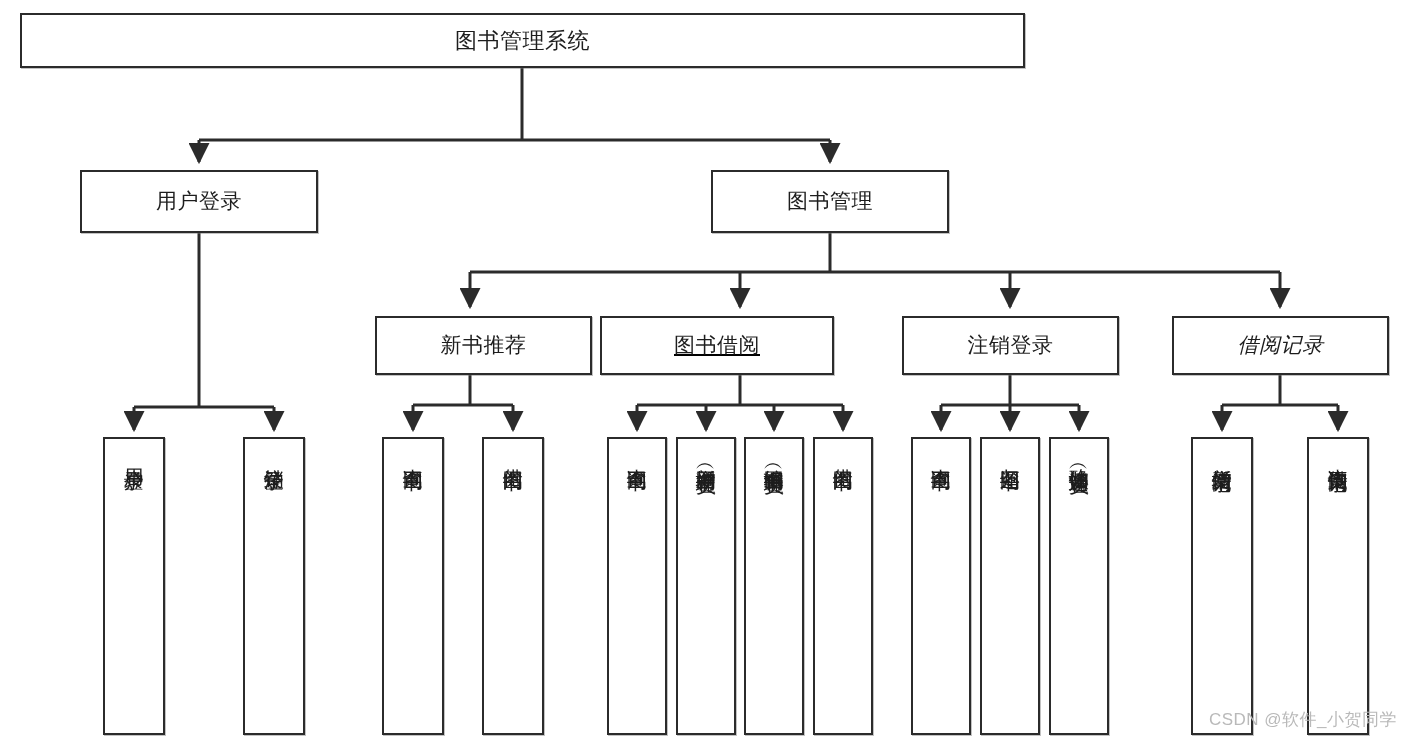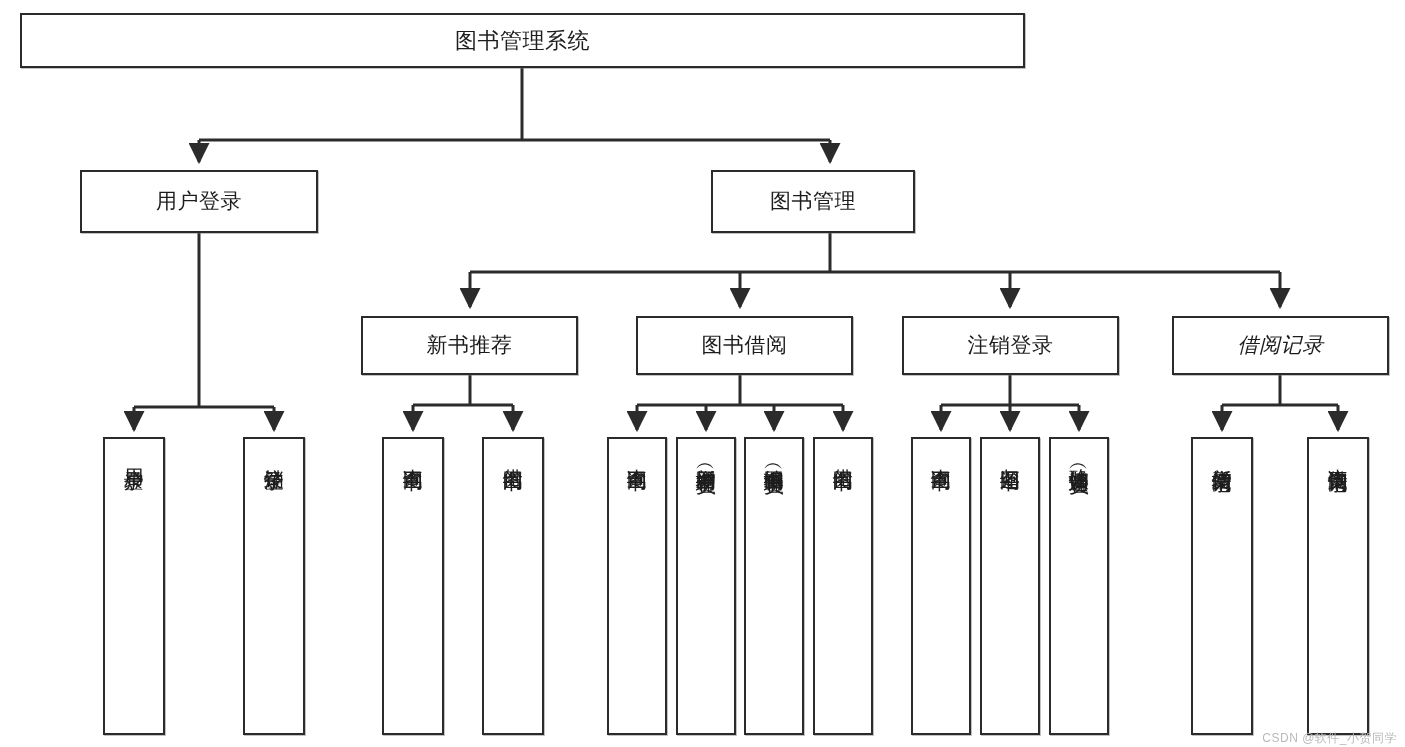--- a/index.html
+++ b/index.html
@@ -56,22 +56,22 @@
     writing-mode: vertical-rl;
     text-orientation: upright;
     font-size: 20px;
     line-height: 1.42;
     letter-spacing: 1px;
     white-space: normal;
   }
   #watermark {
     position: absolute;
     right: 8px;
-    bottom: 0;
-    font-size: 12px;
+    bottom: 16px;
+    font-size: 17px;
     color: #b9b9b9;
     letter-spacing: 0.5px;
     white-space: nowrap;
   }
 </style>
 </head>
 <body>
 
 <div id="diagram-root">
 
@@ -126,29 +126,29 @@
   </svg>
 
   <div class="node level-0" style="left:20px; top:13px; width:1005px; height:55px;">
     <span class="node-label">图书管理系统</span>
   </div>
 
   <div class="node level-1" style="left:80px; top:170px; width:238px; height:63px;">
     <span class="node-label">用户登录</span>
   </div>
 
-  <div class="node level-1" style="left:711px; top:170px; width:204px; height:63px;">
+  <div class="node level-1" style="left:711px; top:170px; width:238px; height:63px;">
     <span class="node-label">图书管理</span>
   </div>
 
-  <div class="node level-2" style="left:361px; top:316px; width:217px; height:59px;">
+  <div class="node level-2" style="left:375px; top:316px; width:217px; height:59px;">
     <span class="node-label">新书推荐</span>
   </div>
 
-  <div class="node level-2" style="left:636px; top:316px; width:217px; height:59px;">
+  <div class="node level-2" style="left:600px; top:316px; width:234px; height:59px;text-decoration:underline;">
     <span class="node-label">图书借阅</span>
   </div>
 
   <div class="node level-2" style="left:902px; top:316px; width:217px; height:59px;">
     <span class="node-label">注销登录</span>
   </div>
 
   <div class="node level-2" style="left:1172px; top:316px; width:217px; height:59px;font-style:italic;">
     <span class="node-label">借阅记录</span>
   </div>

